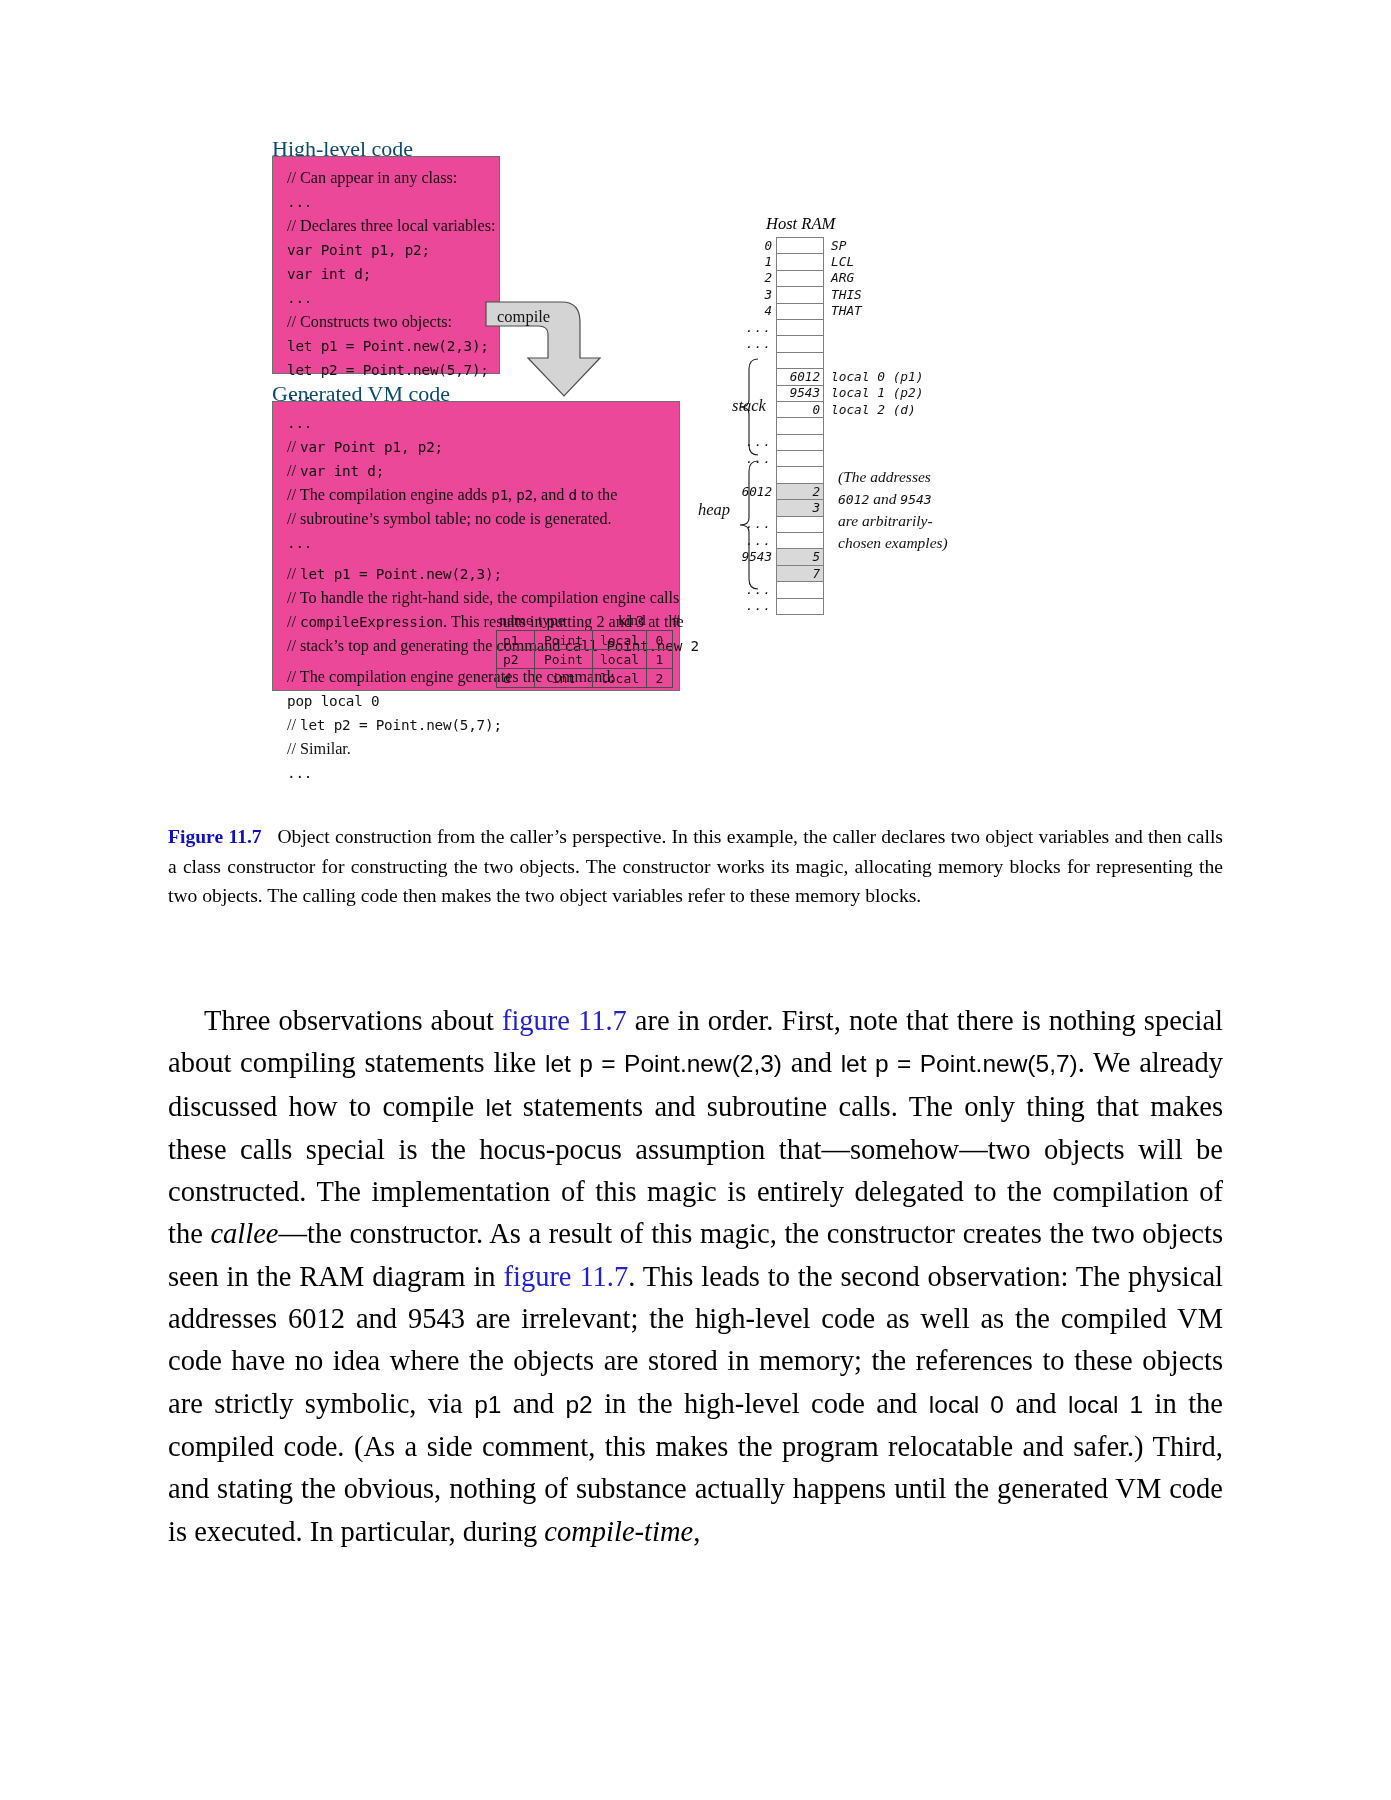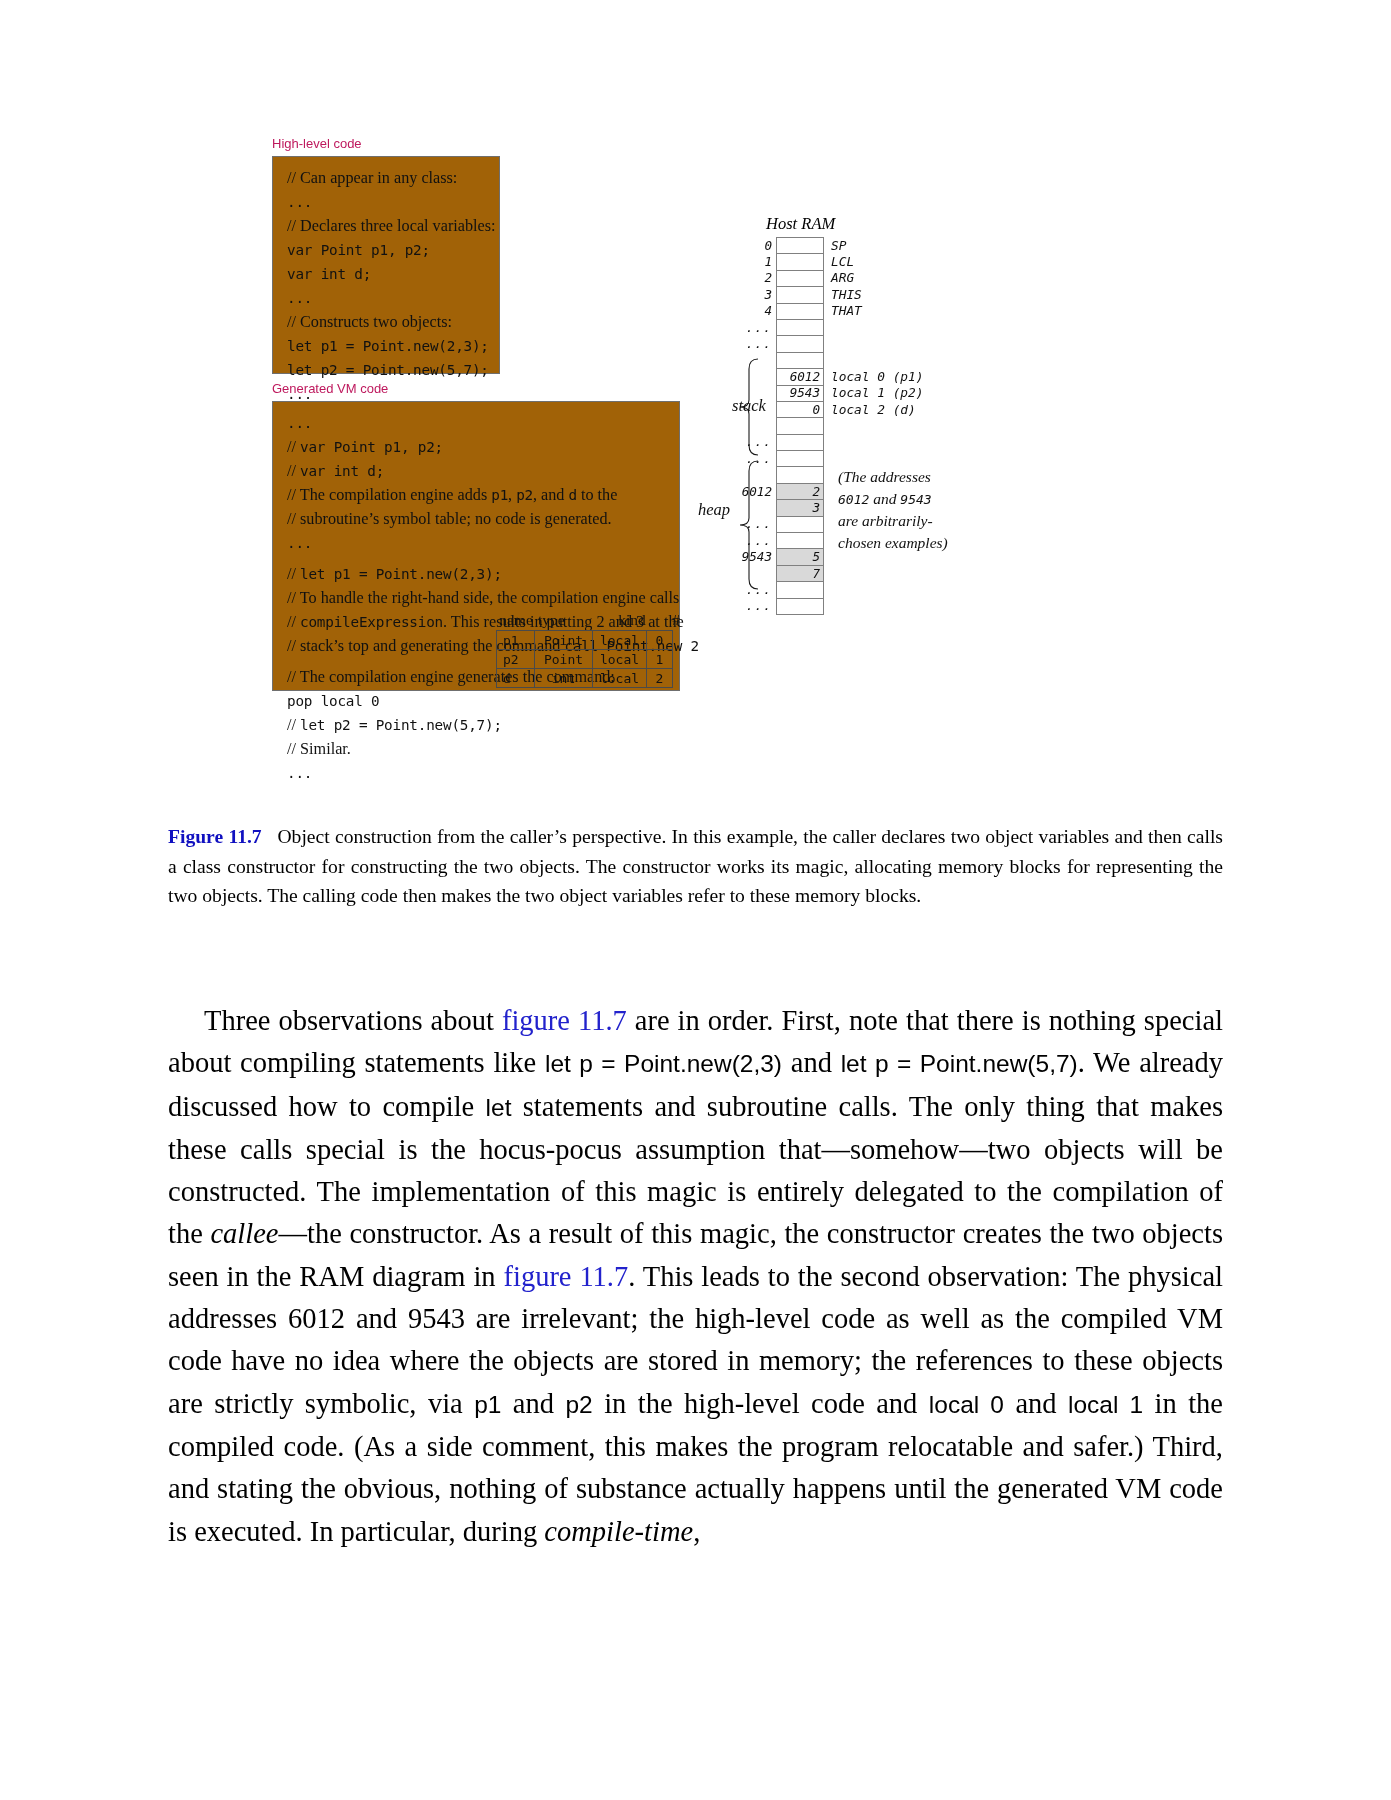--- a/index.html
+++ b/index.html
@@ -13,30 +13,30 @@
     position: relative;
     overflow: hidden;
   }
   .page { position: relative; width: 1391px; height: 1800px; }
 
   
   .figure { position: absolute; left: 0; top: 0; width: 1391px; height: 800px; }
 
   .boxlabel {
     position: absolute;
-    font-family: Liberation Sans, sans-serif;
-    font-size: 13px;
-    color: #be185d;
+    font-family: Liberation Serif, serif;
+    font-size: 22px;
+    color: #0c4a6e;
     white-space: nowrap;
   }
 
   .codebox {
     position: absolute;
     border: 1.3px solid #6f6f6f;
-    background: #a16207;
+    background: #ec4899;
   }
 
   .codeline {
     font-family: "Liberation Serif", serif;
     font-size: 16.2px;
     line-height: 24px;
     white-space: pre;
     color: #111;
   }
   .mono {
@@ -198,20 +198,26 @@
           <div class="codeline"><span class="mono">var Point p1, p2;</span></div>
           <div class="codeline"><span class="mono">var int d;</span></div>
           <div class="codeline"><span class="mono">...</span></div>
           <div class="codeline"><span class="cmt">// Constructs two objects:</span></div>
           <div class="codeline"><span class="mono">let p1 = Point.new(2,3);</span></div>
           <div class="codeline"><span class="mono">let p2 = Point.new(5,7);</span></div>
           <div class="codeline"><span class="mono">...</span></div>
         </div>
     </div>
 
+    <div class="arrow-wrap" style="left:484px; top:296px; width:130px; height:104px;">
+      <svg width="130" height="104" viewBox="0 0 130 104">
+        <path d="M2,6 L78,6 Q96,6 96,26 L96,62 L116,62 L80,100 L44,62 L64,62 L64,38 Q64,30 54,30 L2,30 Z" fill="#d4d4d4" stroke="#4d4d4d" stroke-width="1.2"></path>
+      </svg>
+      <div class="arrow-label" style="left:13px; top:11px;">compile</div>
+    </div>
 
     <div class="boxlabel" style="left:272px; top:381px;">Generated VM code</div>
     <div class="codebox" style="left:272px; top:401px; width:408px; height:290px;">
       <div id="vm-lines" style="padding:9px 0 0 14px;">
           <div class="codeline"><span class="mono">...</span></div>
           <div class="codeline"><span class="cmt">// </span><span class="mono">var Point p1, p2;</span></div>
           <div class="codeline"><span class="cmt">// </span><span class="mono">var int d;</span></div>
           <div class="codeline"><span class="cmt">// The compilation engine adds </span><span class="mono">p1</span><span class="cmt">, </span><span class="mono">p2</span><span class="cmt">, and </span><span class="mono">d</span><span class="cmt"> to the</span></div>
           <div class="codeline"><span class="cmt">// subroutine’s symbol table; no code is generated.</span></div>
           <div class="codeline"><span class="mono">...</span></div>

